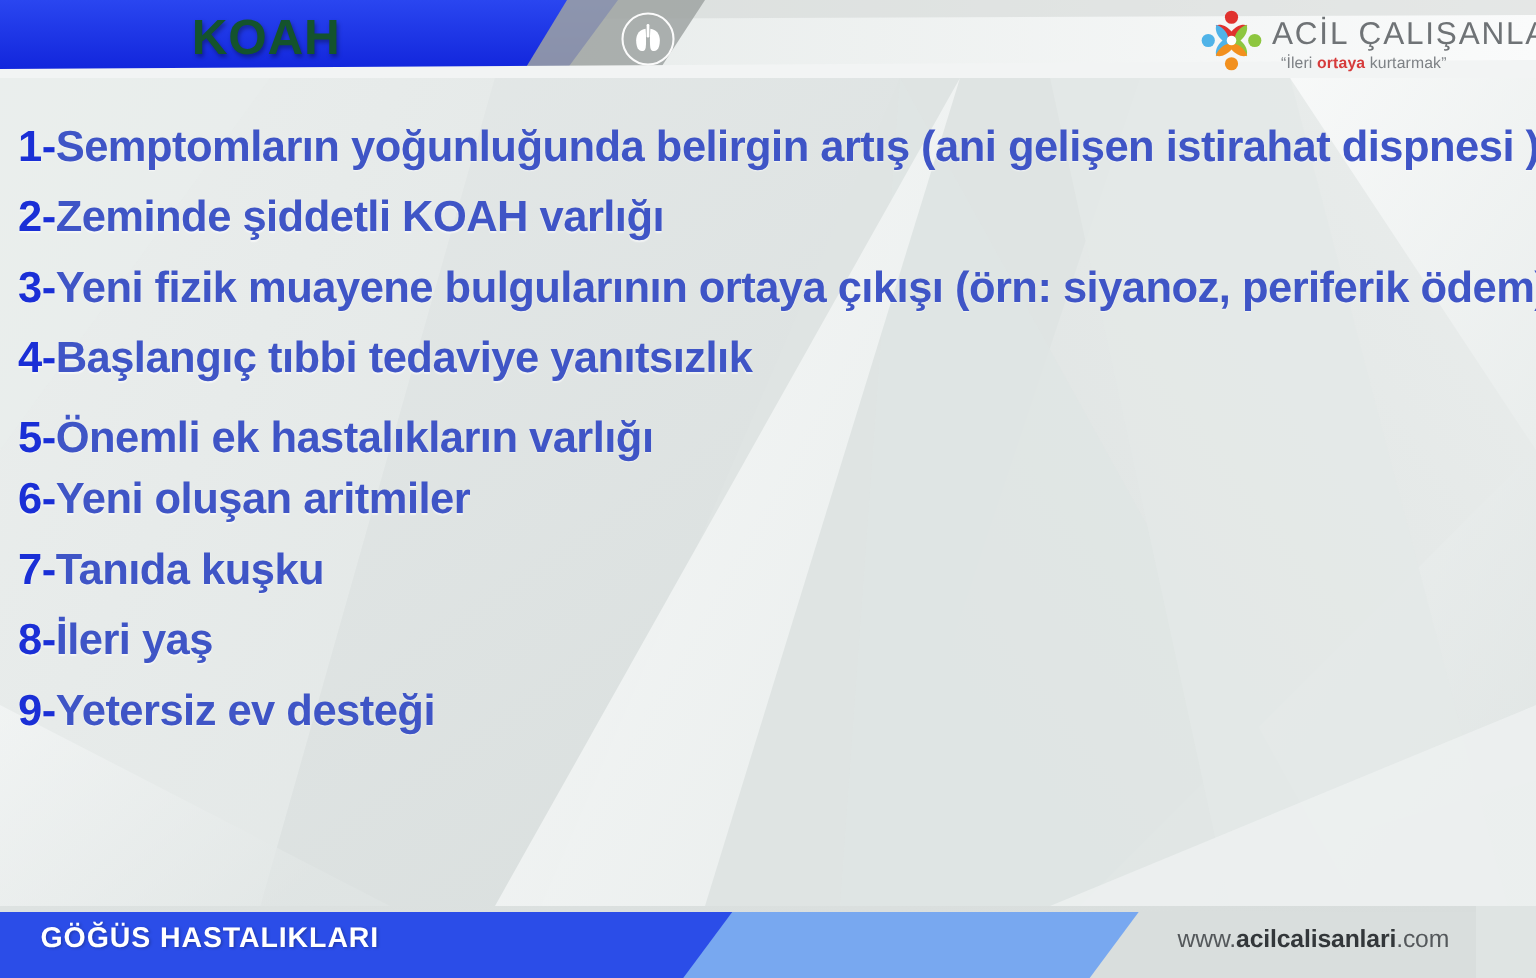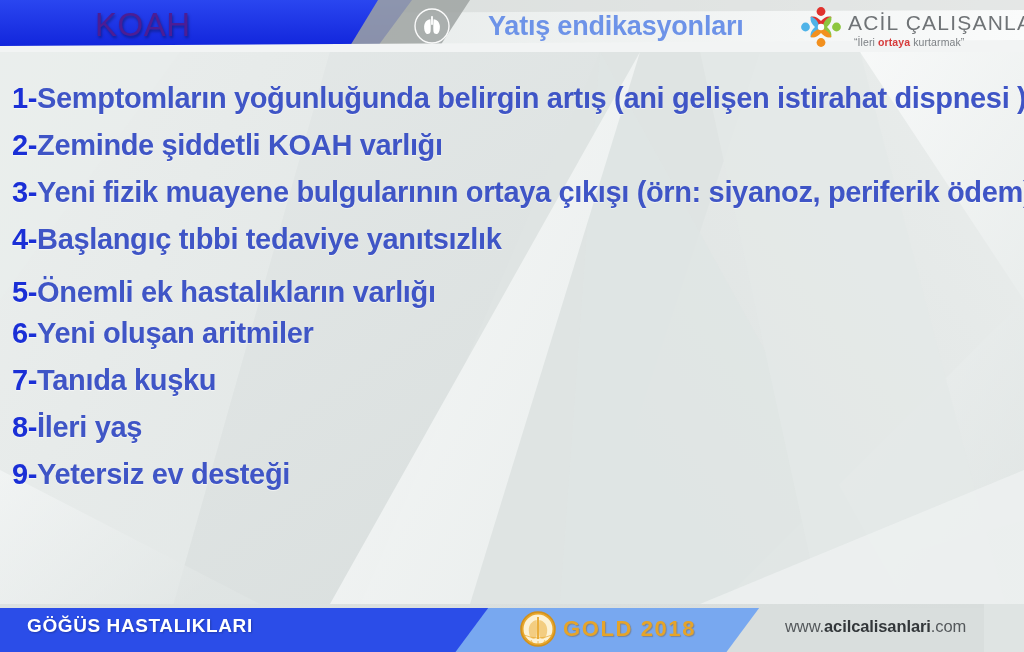--- a/index.html
+++ b/index.html
@@ -39,23 +39,24 @@
     overflow: hidden;
   }
   .header-bg { position:absolute; inset:0; }
   .header-bg svg { display:block; width:100%; height:100%; }
 
   .koah-title {
     position: absolute;
     left: 95px;
     top: 1px;
     width: 165px;
+    text-align: center;
     font-size: 33px;
-    font-weight: normal;
-    color: #4c1d95;
+    font-weight: bold;
+    color: #14532d;
     letter-spacing: 0.5px;
     text-shadow: 1px 2px 3px rgba(0,0,0,0.35);
     line-height: 48px;
     white-space: nowrap;
   }
 
   .lung-badge {
     position: absolute;
     left: 411px;
     top: 5px;
@@ -263,21 +264,20 @@
       <svg width="42" height="42" viewBox="0 0 42 42">
         <circle cx="21" cy="21" r="17" fill="none" stroke="#ffffff" stroke-width="1.4" opacity="0.95"></circle>
         <g fill="#ffffff">
           <rect x="20.1" y="11" width="1.8" height="9" rx="0.8"></rect>
           <path d="M19.4 14.2 C15.6 14.6 13.2 17.6 13.1 21.8 C13.05 24.6 13.7 27.2 15.1 28.4 C16.4 29.5 18.6 29.2 19.2 27.6 C19.6 26.5 19.7 24.6 19.7 22.2 C19.7 19.2 19.6 16.4 19.4 14.2 Z"></path>
           <path d="M22.6 14.2 C26.4 14.6 28.8 17.6 28.9 21.8 C28.95 24.6 28.3 27.2 26.9 28.4 C25.6 29.5 23.4 29.2 22.8 27.6 C22.4 26.5 22.3 24.6 22.3 22.2 C22.3 19.2 22.4 16.4 22.6 14.2 Z"></path>
         </g>
       </svg>
     </div>
 
-    <div class="section-title">Yatış endikasyonları</div>
 
     <div class="brand">
       <div class="brand-mark">
         <svg width="46" height="46" viewBox="0 0 46 46">
 
           <circle cx="23" cy="7.5" r="4.4" fill="#e0322e"></circle>
           <path d="M12.5 13 C16 11.6 20 13.6 23 17 C26 13.6 30 11.6 33.5 13 C31.5 18 27.5 21 23 21 C18.5 21 14.5 18 12.5 13 Z" fill="#e0322e"></path>
 
           <circle cx="7.5" cy="23" r="4.4" fill="#4fb3e8"></circle>
           <path d="M13 12.5 C11.6 16 13.6 20 17 23 C13.6 26 11.6 30 13 33.5 C18 31.5 21 27.5 21 23 C21 18.5 18 14.5 13 12.5 Z" fill="#4fb3e8"></path>
@@ -318,40 +318,17 @@
         </defs>
         <rect x="0" y="0" width="1024" height="48" fill="url(#fgray)"></rect>
         <polygon points="0,4 1024,4 1024,48 0,48" fill="#d9dedd"></polygon>
         <polygon points="0,4 790,4 756,48 0,48" fill="#78a8f0"></polygon>
         <polygon points="0,4 508,4 474,48 0,48" fill="#2b4de8"></polygon>
       </svg>
     </div>
 
     <div class="footer-left">GÖĞÜS HASTALIKLARI</div>
 
-    <div class="gold-logo">
-      <div class="gold-emblem">
-        <svg width="38" height="38" viewBox="0 0 38 38">
-          <circle cx="19" cy="19" r="17" fill="#e8a72c"></circle>
-          <circle cx="19" cy="19" r="14.5" fill="#fdf2d4"></circle>
-          <g fill="#e8a72c" opacity="0.9">
-            <path d="M18 7 L20 7 L20 29 L18 29 Z"></path>
-            <path d="M17.6 10 C12.5 11.2 9.6 15.4 9.8 20.6 C9.9 24.4 11 27.6 13 28.6 C15 29.6 17.2 28.2 17.6 26 C17.9 24 18 21 18 17.5 C18 14.6 17.8 12 17.6 10 Z" opacity="0.55"></path>
-            <path d="M20.4 10 C25.5 11.2 28.4 15.4 28.2 20.6 C28.1 24.4 27 27.6 25 28.6 C23 29.6 20.8 28.2 20.4 26 C20.1 24 20 21 20 17.5 C20 14.6 20.2 12 20.4 10 Z" opacity="0.55"></path>
-          </g>
-          <g stroke="#e8a72c" stroke-width="0.8" fill="none" opacity="0.85">
-            <path d="M5 25 Q19 31 33 25"></path>
-            <path d="M7 28 L10 32"></path>
-              <path d="M12 30 L14 34"></path>
-            <path d="M19 31 L19 35"></path>
-              <path d="M26 30 L24 34"></path>
-            <path d="M31 28 L28 32"></path>
-          </g>
-          <circle cx="19" cy="19" r="17" fill="none" stroke="#d1901c" stroke-width="1.6"></circle>
-        </svg>
-      </div>
-      <div class="gold-text">GOLD 2018</div>
-    </div>
 
     <div class="footer-url"><span>www.</span><b>acilcalisanlari</b><span>.com</span></div>
   </div>
 
 </div>
 
 </body></html>

